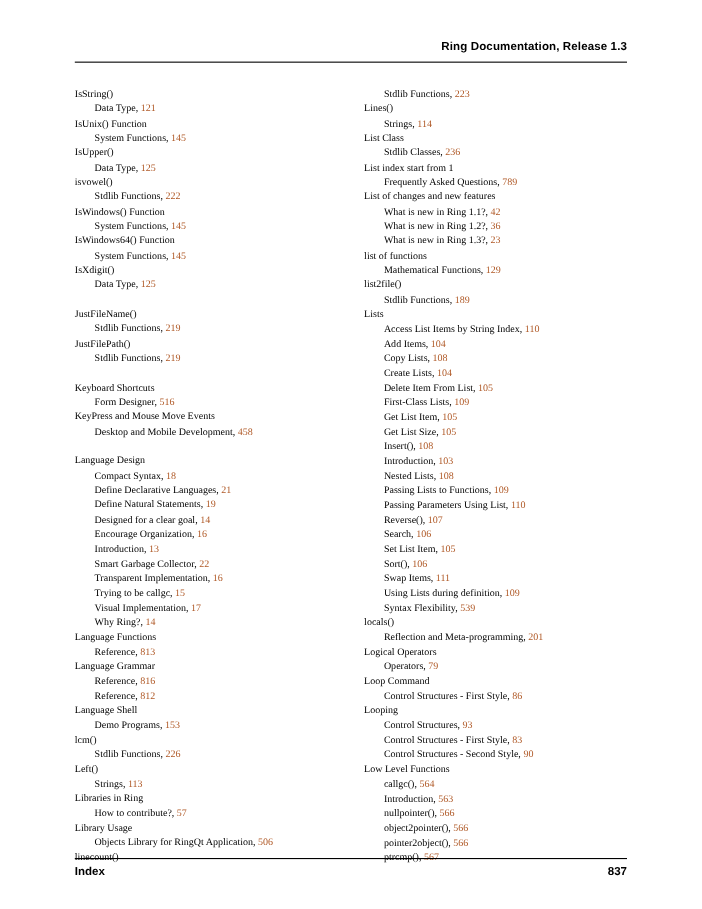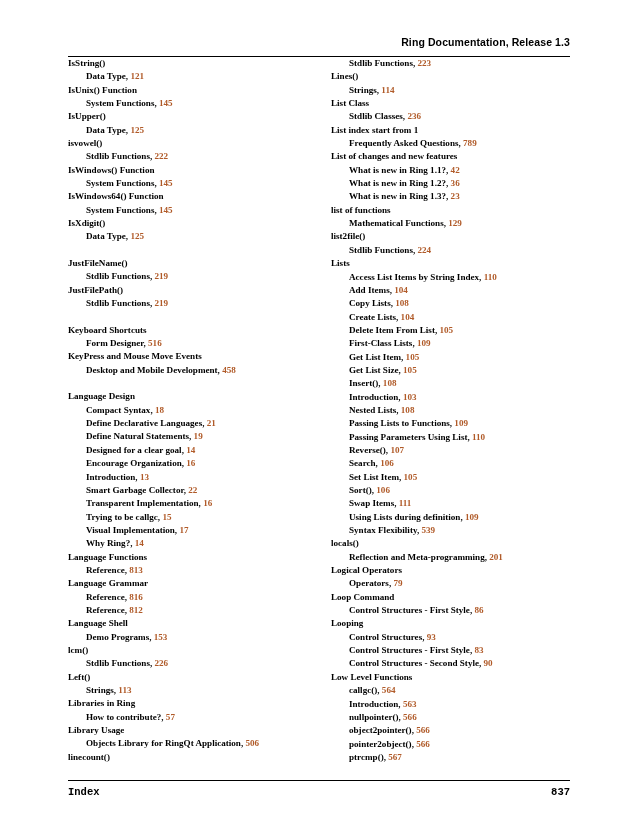--- a/index.html
+++ b/index.html
@@ -32,22 +32,22 @@
   .rule {
     border: 0;
     border-top: 1px solid #000;
     margin: 0;
     height: 0;
   }
   .header-rule { margin-top: 2px; }
   .columns {
     display: flex;
     gap: 26px;
+    margin-top: 22px;
     height: 692px;
-    font-weight: bold;
   }
   .col {
     width: 237px;
     font-size: 9.1px;
     line-height: 13.35px;
   }
   .group { margin-bottom: 0; }
   .group.spaced { margin-top: 13.3px; }
   .entry { white-space: nowrap; }
   .entry.lvl1 { padding-left: 0; }
@@ -56,21 +56,21 @@
   .footer {
     position: absolute;
     left: 68px;
     right: 68px;
     bottom: 28px;
   }
   .footer-rule { margin-bottom: 5px; }
   .footer-row {
     display: flex;
     justify-content: space-between;
-    font-family: Liberation Mono, monospace;
+    font-family: Liberation Sans, sans-serif;
     font-weight: bold;
     font-size: 10.5px;
   }
 </style>
 </head>
 <body>
 
 <div class="page">
 
   <div class="header">
@@ -148,21 +148,21 @@
           <div class="entry lvl2"><span>Stdlib Classes, </span><span class="pg">236</span></div>
           <div class="entry lvl1"><span>List index start from 1</span></div>
           <div class="entry lvl2"><span>Frequently Asked Questions, </span><span class="pg">789</span></div>
           <div class="entry lvl1"><span>List of changes and new features</span></div>
           <div class="entry lvl2"><span>What is new in Ring 1.1?, </span><span class="pg">42</span></div>
           <div class="entry lvl2"><span>What is new in Ring 1.2?, </span><span class="pg">36</span></div>
           <div class="entry lvl2"><span>What is new in Ring 1.3?, </span><span class="pg">23</span></div>
           <div class="entry lvl1"><span>list of functions</span></div>
           <div class="entry lvl2"><span>Mathematical Functions, </span><span class="pg">129</span></div>
           <div class="entry lvl1"><span>list2file()</span></div>
-          <div class="entry lvl2"><span>Stdlib Functions, </span><span class="pg">224</span></div>
+          <div class="entry lvl2"><span>Stdlib Functions, </span><span class="pg">189</span></div>
           <div class="entry lvl1"><span>Lists</span></div>
           <div class="entry lvl2"><span>Access List Items by String Index, </span><span class="pg">110</span></div>
           <div class="entry lvl2"><span>Add Items, </span><span class="pg">104</span></div>
           <div class="entry lvl2"><span>Copy Lists, </span><span class="pg">108</span></div>
           <div class="entry lvl2"><span>Create Lists, </span><span class="pg">104</span></div>
           <div class="entry lvl2"><span>Delete Item From List, </span><span class="pg">105</span></div>
           <div class="entry lvl2"><span>First-Class Lists, </span><span class="pg">109</span></div>
           <div class="entry lvl2"><span>Get List Item, </span><span class="pg">105</span></div>
           <div class="entry lvl2"><span>Get List Size, </span><span class="pg">105</span></div>
           <div class="entry lvl2"><span>Insert(), </span><span class="pg">108</span></div>

